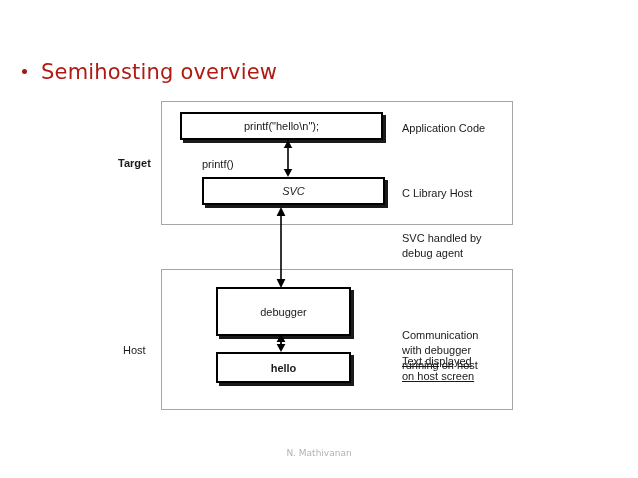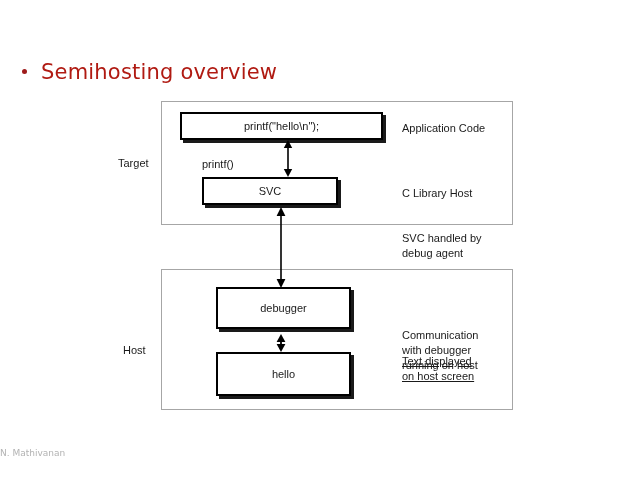--- a/index.html
+++ b/index.html
@@ -87,44 +87,46 @@
   }
   .node-printf {
     left: 180px;
     top: 112px;
     width: 203px;
     height: 28px;
   }
   .node-svc {
     left: 202px;
     top: 177px;
-    width: 136px;
+    width: 183px;
     height: 28px;
+    font-style: italic;
   }
   .node-debugger {
     left: 216px;
     top: 287px;
     width: 135px;
-    height: 42px;
+    height: 49px;
   }
   .node-hello {
     left: 216px;
     top: 352px;
     width: 135px;
-    height: 44px;
+    height: 31px;
+    font-weight: bold;
   }
 
   
   .side-label {
     position: absolute;
     font-size: 11px;
     color: #1a1a1a;
     white-space: nowrap;
   }
-  .label-target { left: 118px; top: 157px; }
+  .label-target { left: 118px; top: 157px; font-weight: bold; }
   .label-host   { left: 123px; top: 332px; margin-top: 12px; }
 
   
   .annot {
     position: absolute;
     font-size: 11px;
     color: #1a1a1a;
     line-height: 15px;
   }
   .annot-app      { left: 402px; top: 121px; }
@@ -153,20 +155,21 @@
     z-index: 4;
     pointer-events: none;
   }
 
   
   .footer {
     position: absolute;
     left: 0;
     top: 448px;
     width: 638px;
+    text-align: center;
     font-size: 9px;
     color: #b3b3b3;
     font-family: "DejaVu Sans", sans-serif;
   }
 </style>
 </head>
 <body>
 
 <div class="slide-title">
   <span class="bullet-dot"></span>

